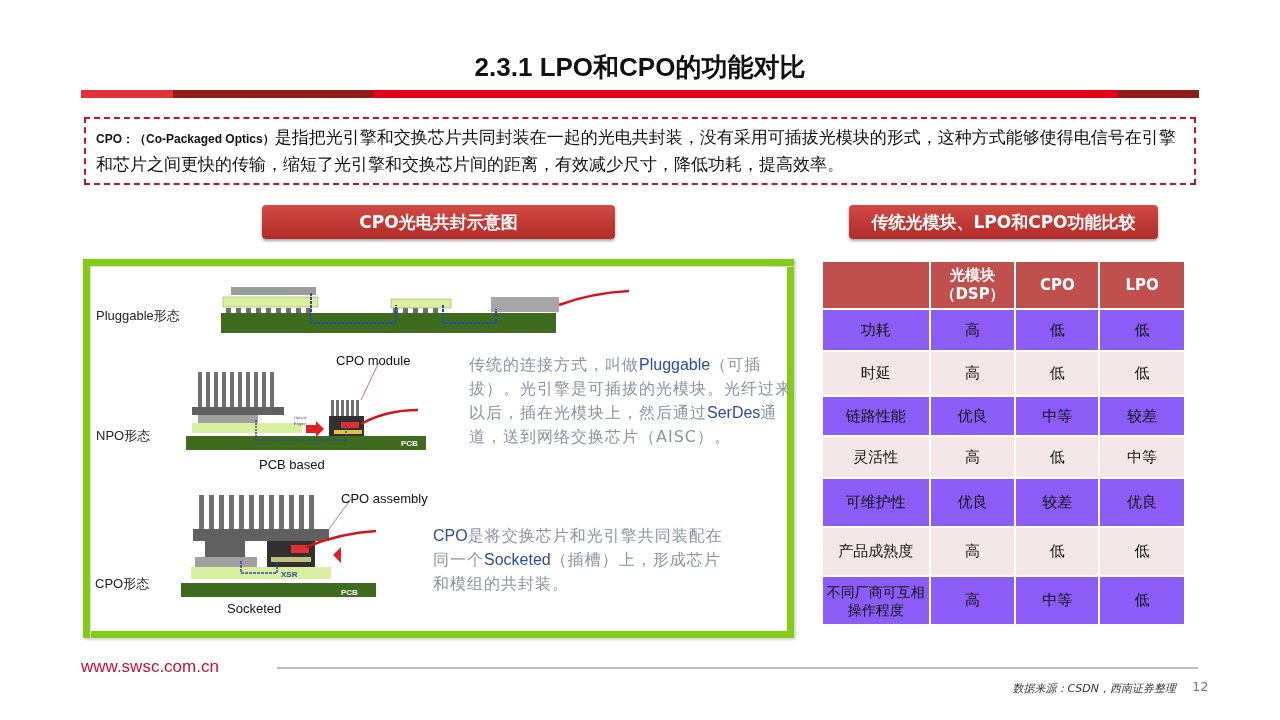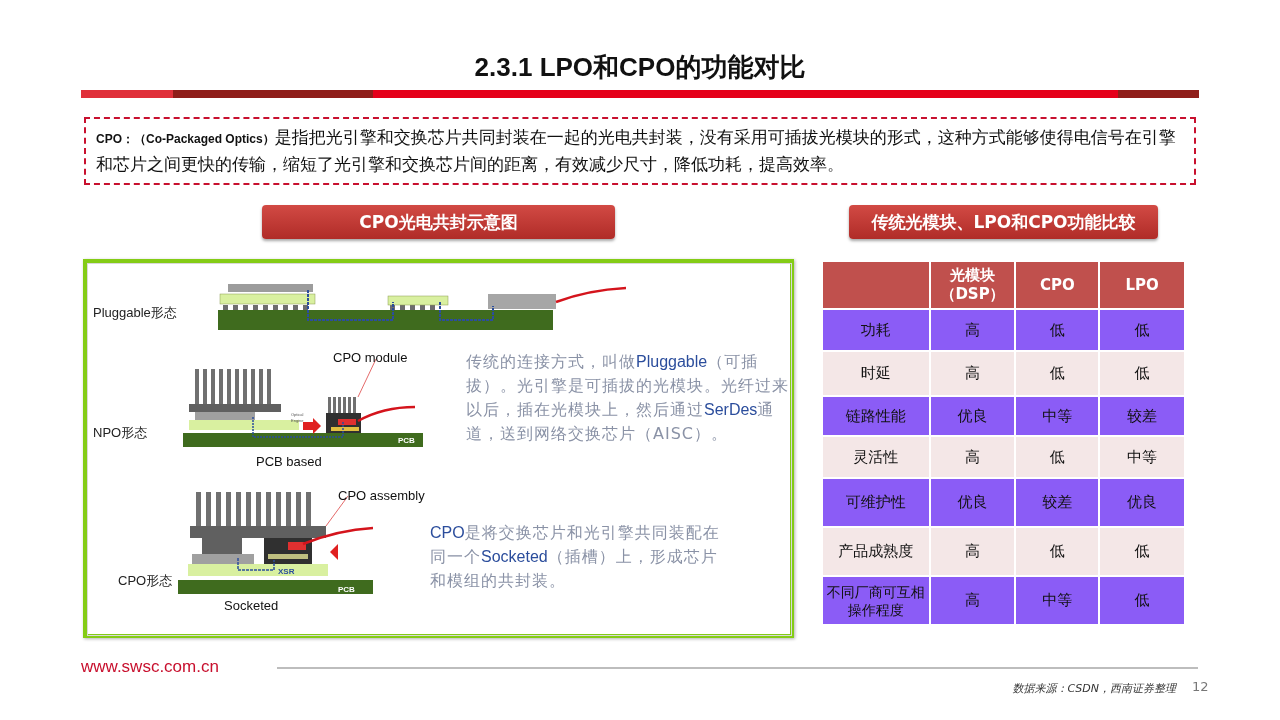--- a/index.html
+++ b/index.html
@@ -24,21 +24,21 @@
   .section-btn {
     position: absolute; height: 34px; border-radius: 4px;
     background: linear-gradient(#d24a44, #b02c28);
     box-shadow: 0 2px 3px rgba(0,0,0,0.35);
     color: #fff; font-weight: bold; font-size: 17px;
     display: flex; align-items: center; justify-content: center;
   }
 
   .diagram-frame {
     position: absolute; left: 83px; top: 259px; width: 711px; height: 379px;
-    border: 4px solid #84cc16; background: #fff;
+    border: 7px solid #84cc16; background: #fff;
     box-shadow: 1px 1px 3px rgba(0,0,0,0.3);
   }
   .diagram-inner { position: absolute; left: 0; top: 0; width: 705px; height: 373px; border: 1px solid #d9d9d9; }
   .row-label { position: absolute; font-size: 13px; color: #222; font-family: "Liberation Sans", sans-serif; }
   .cap { position: absolute; font-size: 13px; color: #111; font-family: "Liberation Sans", sans-serif; text-align: center; }
   .note {
     position: absolute; font-size: 16px; line-height: 24px; color: #8a92a6; letter-spacing: 1px;
   }
   .note .hl { color: #2b4d9c; font-family: "Liberation Sans", sans-serif; letter-spacing: 0; }
 
@@ -75,21 +75,21 @@
 </div>
 
 <div class="section-btn" style="left:262px;top:205px;width:353px;">CPO光电共封示意图</div>
 <div class="section-btn" style="left:849px;top:205px;width:309px;">传统光模块、LPO和CPO功能比较</div>
 
 <div class="diagram-frame">
   <div class="diagram-inner">
 
     <div class="row-label" style="left:5px;top:40px;">Pluggable形态</div>
     <div class="row-label" style="left:5px;top:160px;">NPO形态</div>
-    <div class="row-label" style="left:4px;top:308px;margin-left:26px;">CPO形态</div>
+    <div class="row-label" style="left:4px;top:308px;">CPO形态</div>
 
     <svg style="position:absolute;left:120px;top:8px;" width="420" height="62">
       <rect x="10" y="38" width="335" height="20" fill="#3f6b1e"></rect>
       <rect x="20" y="12" width="85" height="8" fill="#9c9c9c"></rect>
       <rect x="12" y="22" width="95" height="10" fill="#d9f0a0" stroke="#8a9a50" stroke-width="0.5"></rect>
       <g fill="#6d6d6d">
         <rect x="15" y="33" width="5" height="5"></rect>
           <rect x="25" y="33" width="5" height="5"></rect>
           <rect x="35" y="33" width="5" height="5"></rect>
           <rect x="45" y="33" width="5" height="5"></rect>

